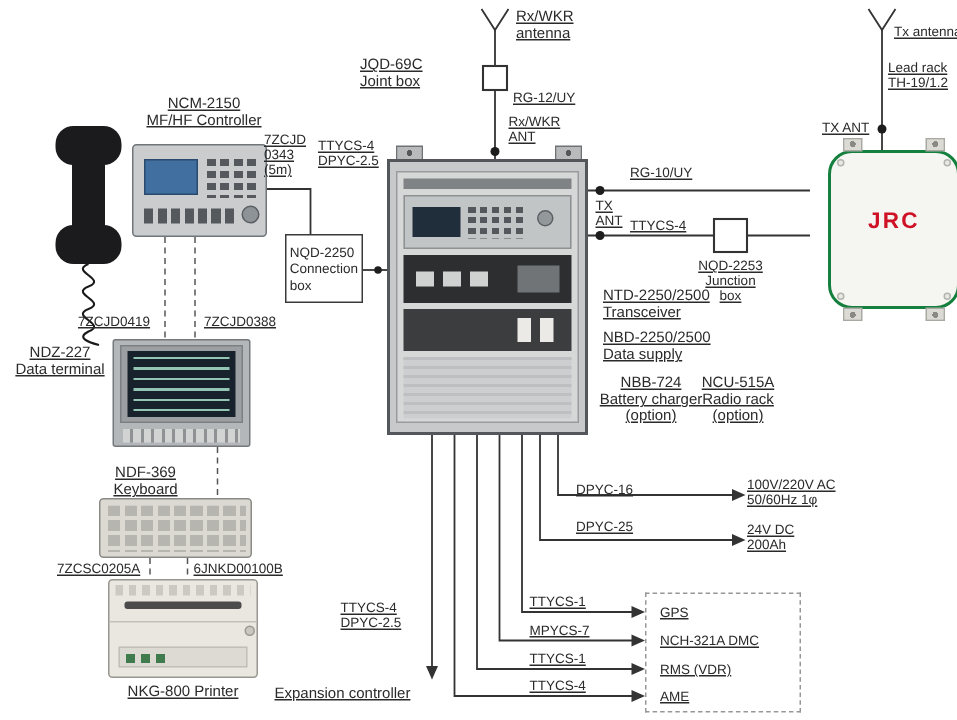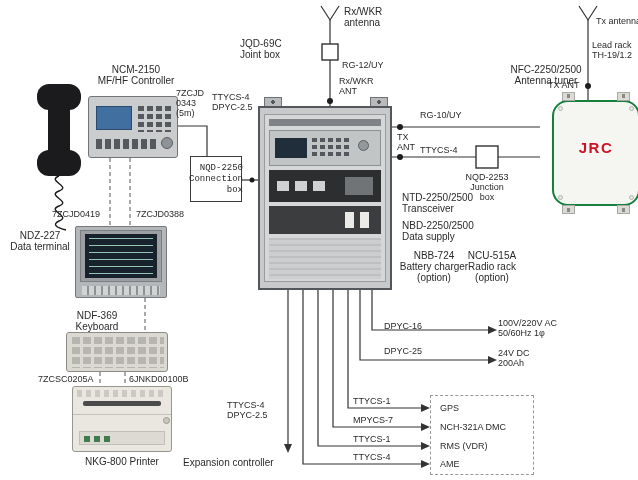--- a/index.html
+++ b/index.html
@@ -2,27 +2,27 @@
 <html><head>
 <meta charset="utf-8">
 <style>
   * { margin:0; padding:0; box-sizing:border-box; }
   html,body { background:#ffffff; }
   #stage {
     position:relative; width:638px; height:480px; background:#ffffff;
     font-family:"Liberation Sans", sans-serif; overflow:hidden; color:#2a2a2a;
   }
   .abs { position:absolute; }
-  .lbl { position:absolute; font-size:10px; line-height:11px; color:#2a2a2a; white-space:nowrap; }
+  .lbl { position:absolute; font-size:10px; line-height:11px; color:#2a2a2a; white-space:nowrap;text-decoration:underline; }
   .lbl .ln { display:block; }
   .s { font-size:9px; line-height:10px; }
   .c { text-align:center; }
   .r { text-align:left; }
   svg.wires { position:absolute; left:0; top:0; }
-  .boxtxt { font-size:9px; line-height:11px; text-align:right; color:#2a2a2a;font-family:Liberation Mono, monospace; }
+  .boxtxt { font-size:9px; line-height:11px; text-align:left; color:#2a2a2a; }
 </style>
 </head>
 <body>
 
 <div id="stage">
 
   <svg class="wires" width="638" height="480" viewBox="0 0 638 480">
     <g stroke="#333333" stroke-width="1.2" fill="none">
       <path d="M321,6 L330,20 L339,6"></path>
       <path d="M330,20 L330,44"></path>
@@ -198,24 +198,20 @@
   <div class="lbl s" style="left:420px;top:145px">
     <span class="ln">TTYCS-4</span>
   </div>
 
   <div class="lbl s c" style="left:452px;top:172px;width:70px">
     <span class="ln">NQD-2253</span>
     <span class="ln">Junction</span>
     <span class="ln">box</span>
   </div>
 
-  <div class="lbl c" style="left:494px;top:64px;width:104px">
-    <span class="ln">NFC-2250/2500</span>
-    <span class="ln">Antenna tuner</span>
-  </div>
 
   <div class="lbl s" style="left:596px;top:16px">
     <span class="ln">Tx antenna</span>
   </div>
 
   <div class="lbl s" style="left:592px;top:40px">
     <span class="ln">Lead rack</span>
     <span class="ln">TH-19/1.2</span>
   </div>
 

